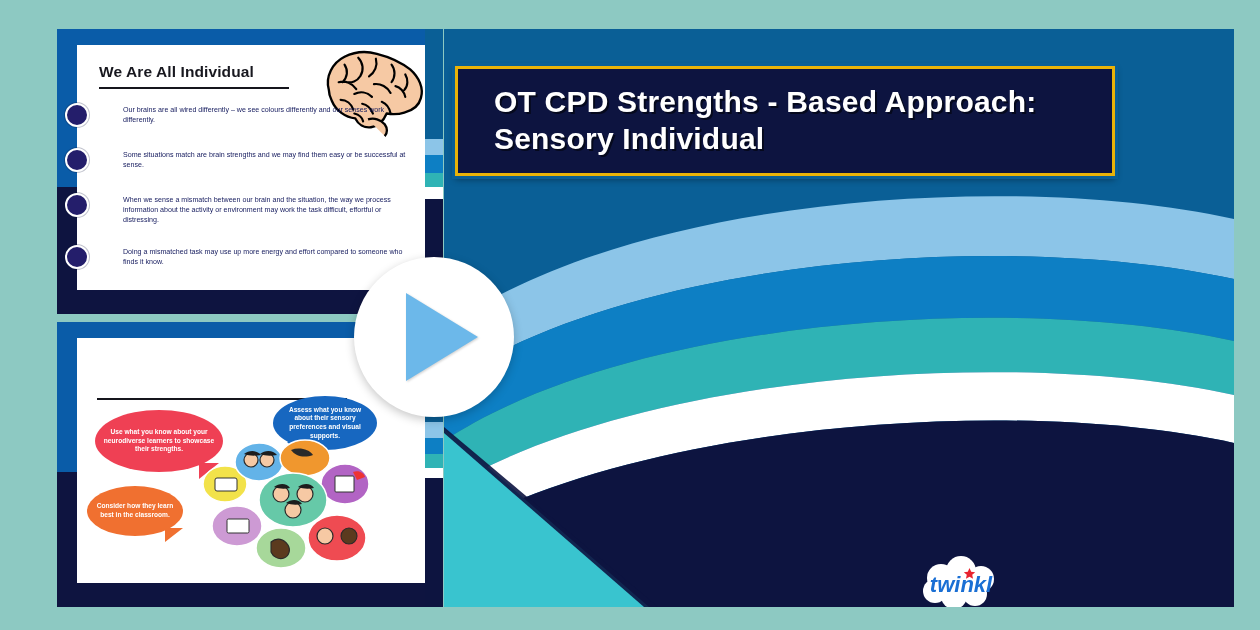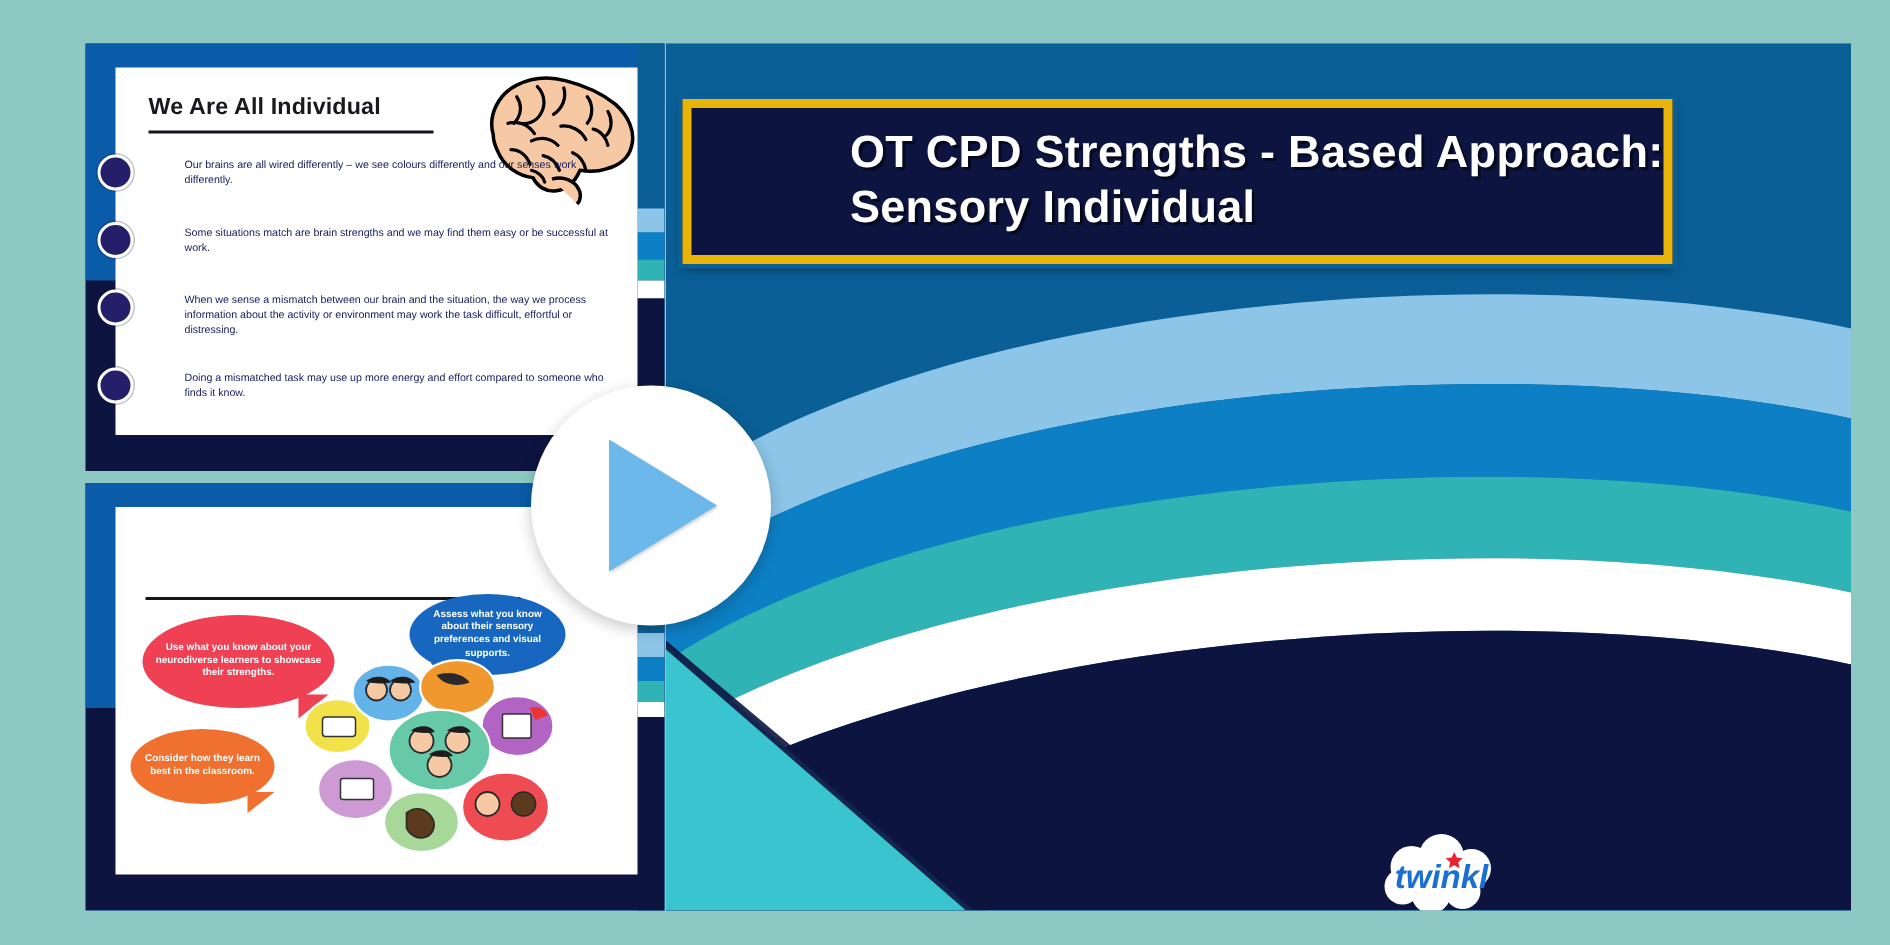--- a/index.html
+++ b/index.html
@@ -88,24 +88,24 @@
 
   
   #main{
     position:absolute;left:444px;top:29px;width:790px;height:578px;
     overflow:hidden;background:#0a5f96;
   }
   #main .wave-svg{position:absolute;left:0;top:0;width:100%;height:100%;}
   .title-box{
     position:absolute;left:11px;top:37px;width:660px;height:110px;
     background:#0d1440;
-    border:6px solid #eab308;
+    border:3px solid #eab308;
     box-sizing:border-box;
     box-shadow:0 0 0 3px #0a5f96, 0 3px 7px rgba(0,0,0,.45);
-    display:flex;align-items:center;justify-content:flex-end;
+    display:flex;align-items:center;
   }
   .title-text{
     color:#ffffff;font-size:30px;font-weight:bold;line-height:1.22;
     padding:0 0 0 36px;letter-spacing:.2px;
     text-shadow:2px 2px 0 rgba(0,0,0,.55);
   }
 
   
   .play-btn{
     position:absolute;left:354px;top:257px;width:160px;height:160px;
@@ -150,21 +150,21 @@
       <svg class="brain" viewBox="0 0 120 98">
         <path d="M18 48c-4-14 4-28 16-34 10-5 22-6 33-3 12 3 24 8 34 16 9 8 14 19 11 29-2 8-9 13-17 15-6 2-12 2-18 1-3 7-8 13-16 14-7 1-13-3-16-9-10-1-20-8-24-18-2-4-3-8-3-11z" fill="#f6c9a4" stroke="#000" stroke-width="2.4" stroke-linejoin="round"></path>
         <path d="M34 22c4 6 3 13-2 18M48 15c5 5 6 13 2 19-3 5-9 7-14 6M66 16c2 7-1 14-7 18M82 22c4 5 4 13 0 18M96 32c3 5 3 12-1 16M28 40c7-2 14 1 18 7M44 52c6-3 13-2 18 3M64 42c7-1 14 3 17 9M86 44c5 1 9 6 10 11M30 58c6 0 11 4 13 10M52 62c5 1 9 5 11 10M72 60c5 2 8 7 9 12M44 72c4 1 8 4 9 8" fill="none" stroke="#000" stroke-width="2.2" stroke-linecap="round"></path>
         <path d="M58 78c6-2 13 0 17 5 3 4 3 9 0 12" fill="#f6c9a4" stroke="#000" stroke-width="2.4"></path>
       </svg>
 
       <div class="bullet-row" style="top:60px;">
         <div class="btxt">Our brains are all wired differently – we see colours differently and our senses work differently.</div>
       </div>
       <div class="bullet-row" style="top:105px;">
-        <div class="btxt">Some situations match are brain strengths and we may find them easy or be successful at work.</div>
+        <div class="btxt">Some situations match are brain strengths and we may find them easy or be successful at sense.</div>
       </div>
       <div class="bullet-row" style="top:150px;">
         <div class="btxt">When we sense a mismatch between our brain and the situation, the way we process information about the activity or environment may work the task difficult, effortful or distressing.</div>
       </div>
       <div class="bullet-row" style="top:202px;">
         <div class="btxt">Doing a mismatched task may use up more energy and effort compared to someone who finds it know.</div>
       </div>
     </div>
 
     <div class="dot" style="left:8px;top:74px;"></div>

